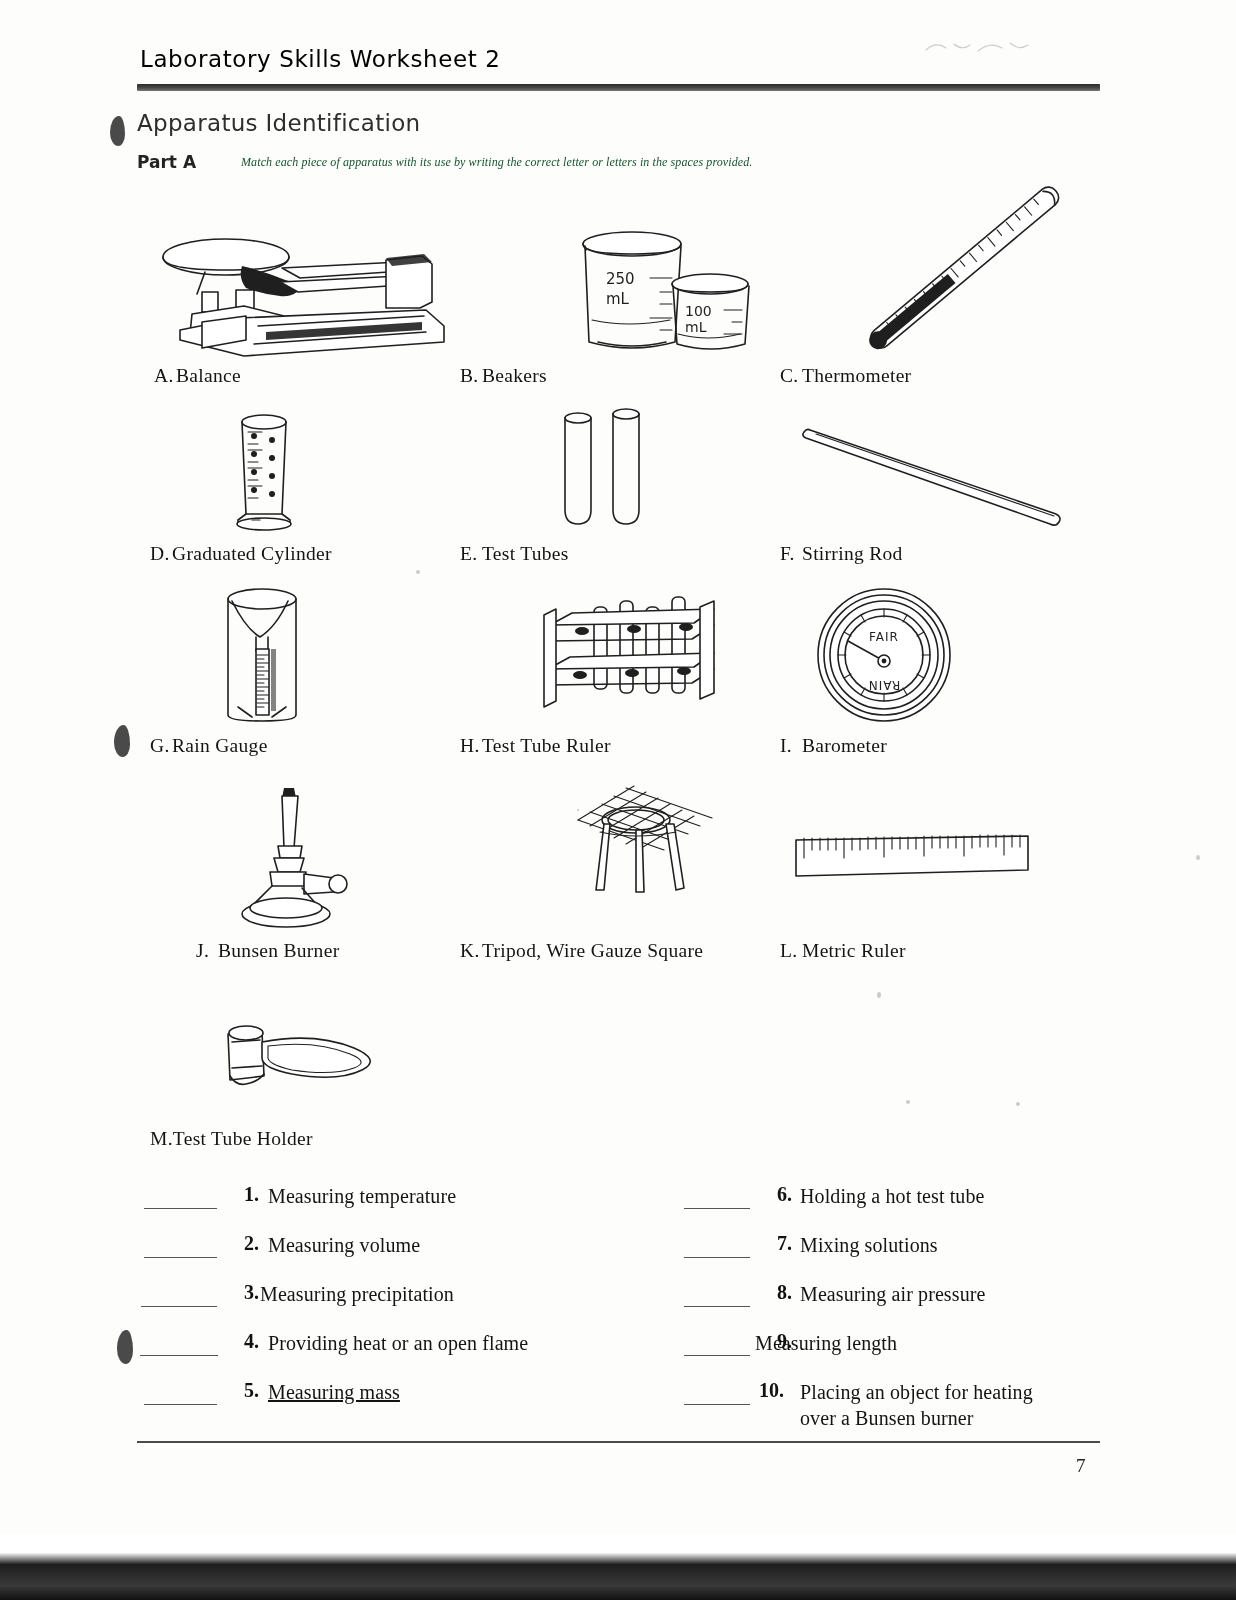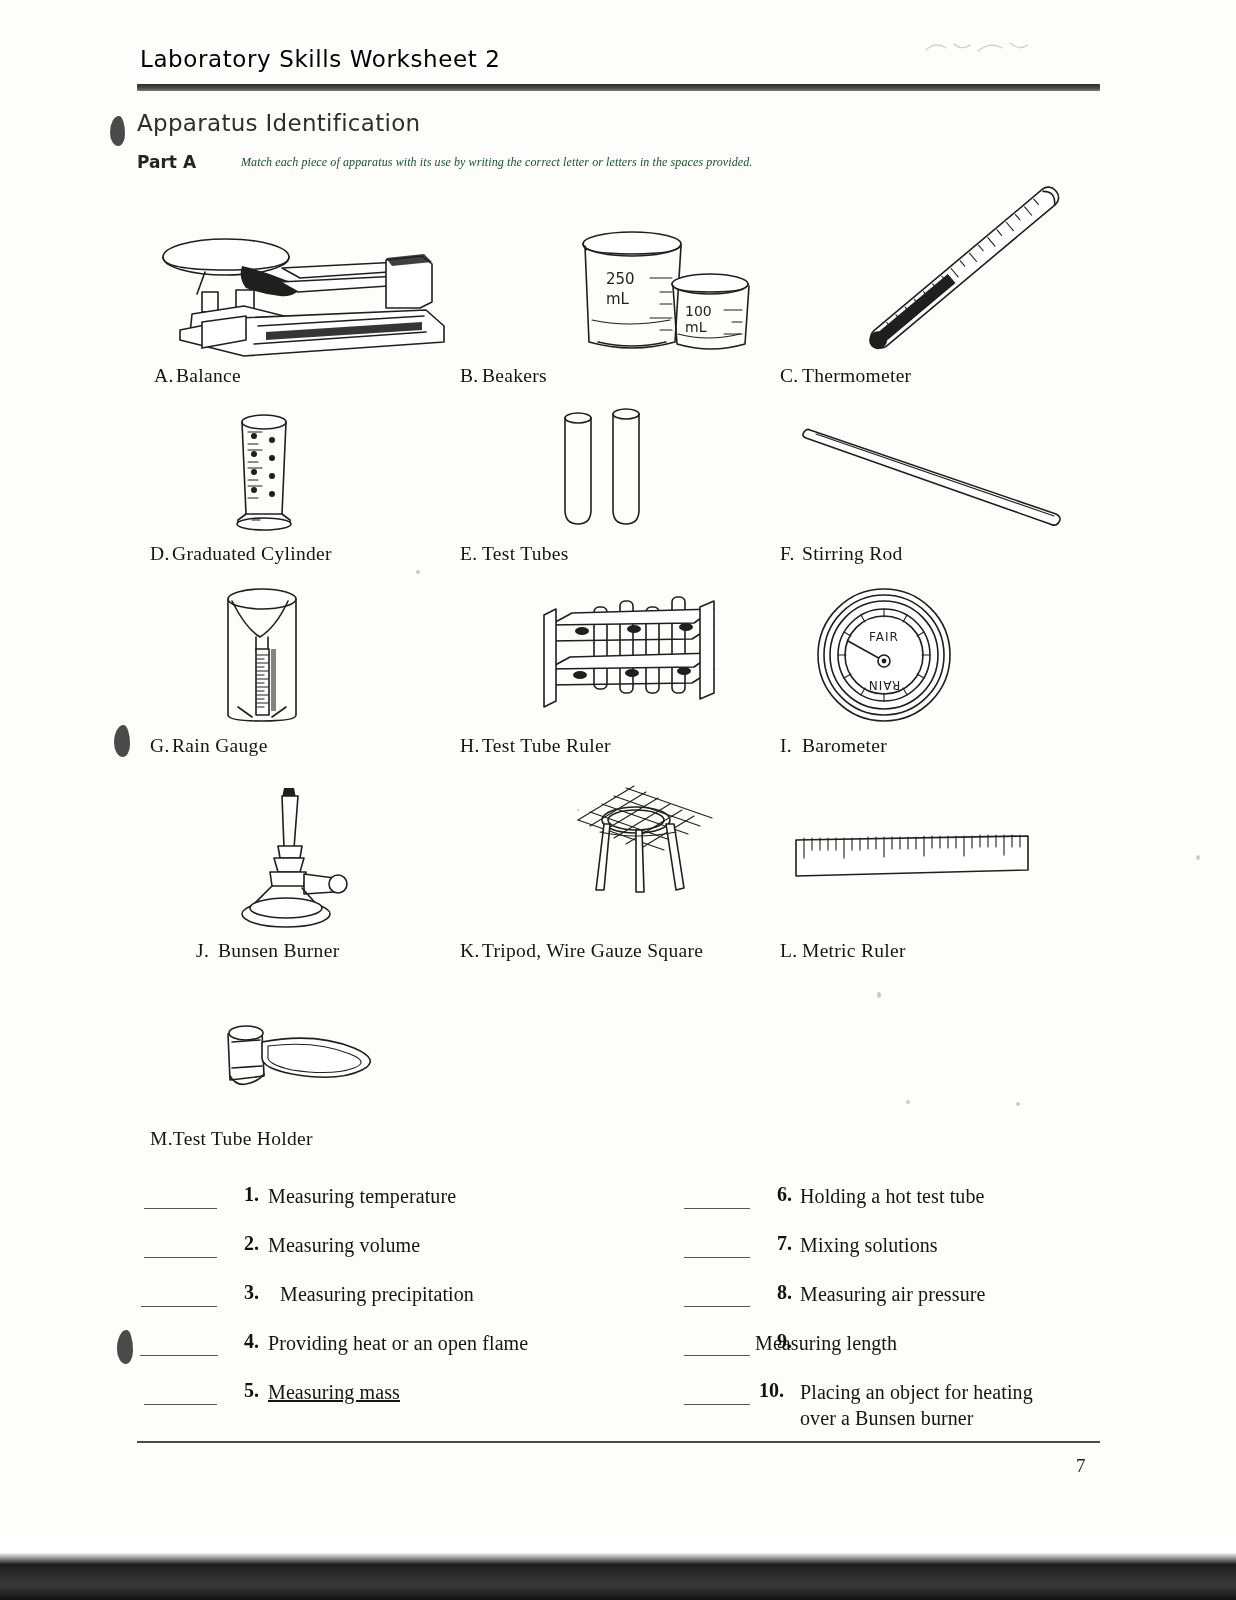--- a/index.html
+++ b/index.html
@@ -316,21 +316,21 @@
   <div class="blank" style="left:144px;top:1208px;width:73px;"></div>
   <div class="num" style="left:225px;top:1183px;">1.</div>
   <div class="itm" style="left:268px;top:1183px;">Measuring temperature</div>
 
   <div class="blank" style="left:144px;top:1257px;width:73px;"></div>
   <div class="num" style="left:225px;top:1232px;">2.</div>
   <div class="itm" style="left:268px;top:1232px;">Measuring volume</div>
 
   <div class="blank" style="left:141px;top:1306px;width:76px;"></div>
   <div class="num" style="left:225px;top:1281px;">3.</div>
-  <div class="itm" style="left:280px;top:1281px;">Measuring precipitation</div>
+  <div class="itm" style="left:260px;top:1281px;">Measuring precipitation</div>
 
   <div class="blank" style="left:140px;top:1355px;width:78px;"></div>
   <div class="num" style="left:225px;top:1330px;">4.</div>
   <div class="itm" style="left:268px;top:1330px;">Providing heat or an open flame</div>
 
   <div class="blank" style="left:144px;top:1404px;width:73px;"></div>
   <div class="num" style="left:225px;top:1379px;">5.</div>
   <div class="itm" style="left:268px;top:1379px;text-decoration:underline;">Measuring mass</div>
 
   <div class="thumb" style="left:117px;top:1330px;width:16px;height:34px;"></div>

